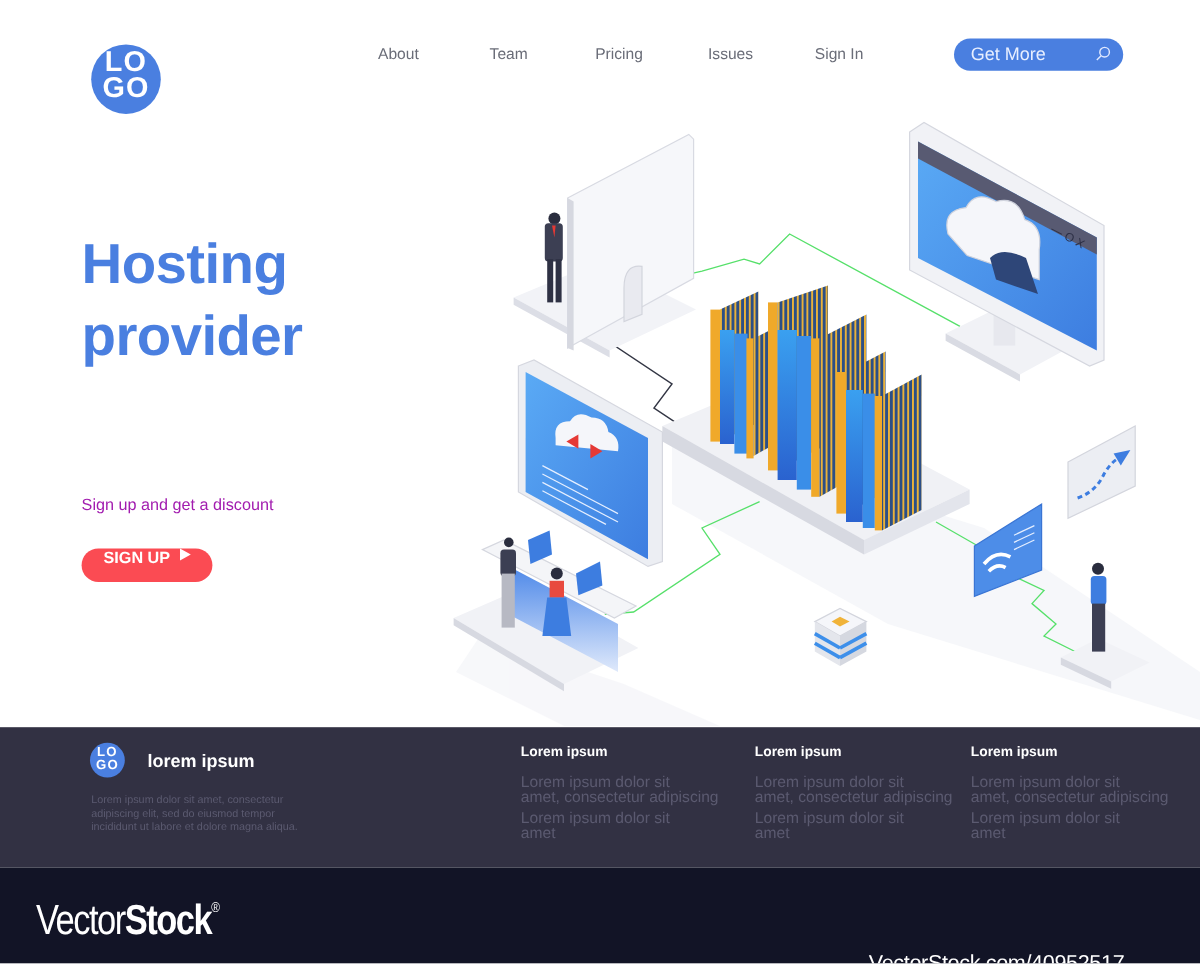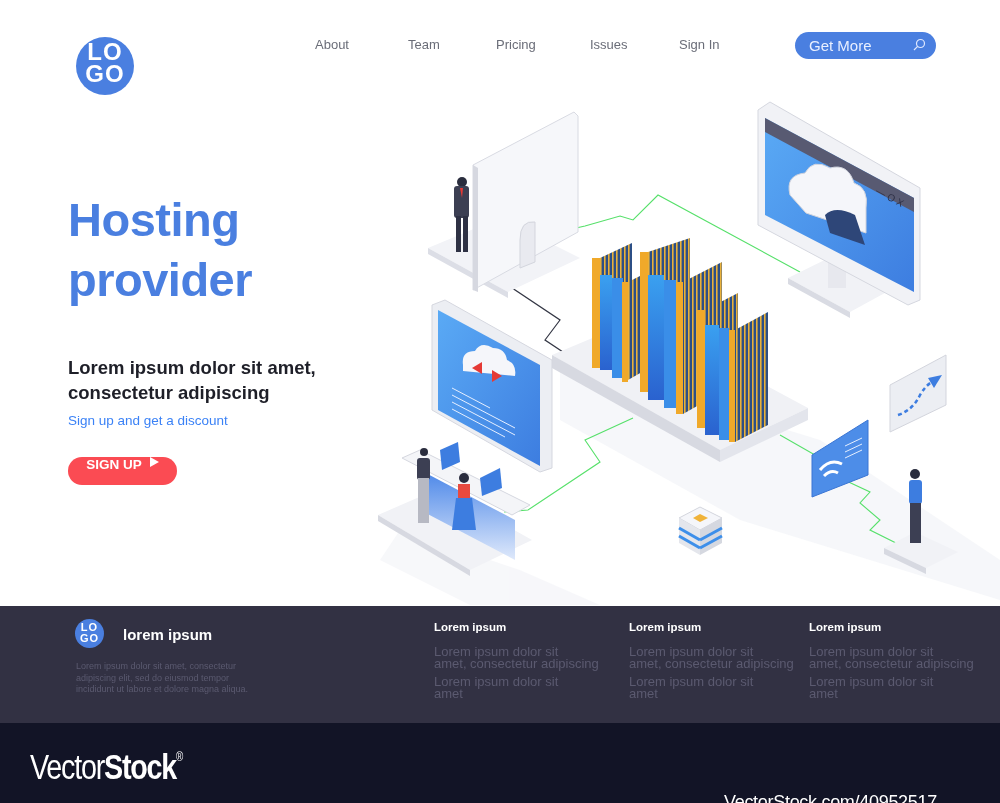--- a/index.html
+++ b/index.html
@@ -12,21 +12,21 @@
   .nav { position: absolute; top: 37px; left: 300px; width: 460px; height: 16px; }
   .nav a { position: absolute; top: 0; font-size: 13px; color: #6a6d78; text-decoration: none; font-family: "Liberation Sans", sans-serif; }
   .search { position: absolute; left: 795px; top: 32px; width: 141px; height: 27px; border-radius: 14px; background: #4a7fe0; }
   .search input { position: absolute; left: 14px; top: 6px; width: 90px; height: 15px; border: none; background: transparent; color: #fff; font-size: 15px; font-family: "Liberation Sans", sans-serif; outline: none; }
   .search input::placeholder { color: #e8efff; }
   .search .icon { position: absolute; right: 10px; top: 6px; width: 14px; height: 14px; }
 
   
   .hero-title { position: absolute; left: 68px; top: 190px; font-size: 47px; line-height: 60px; font-weight: bold; color: #4a7fe0; font-family: "Liberation Sans", sans-serif; letter-spacing: -0.5px; }
   .hero-sub { position: absolute; left: 68px; top: 355px; font-size: 18.5px; line-height: 25px; font-weight: bold; color: #1e1f28; font-family: "Liberation Sans", sans-serif; }
-  .hero-desc { position: absolute; left: 68px; top: 413px; font-size: 13.5px; color: #3b82f6; font-family: "Liberation Sans", sans-serif; }
+  .hero-desc { position: absolute; left: 68px; top: 413px; font-size: 13.5px; color: #a21caf; font-family: "Liberation Sans", sans-serif; }
   .signup { position: absolute; left: 68px; top: 457px; width: 109px; height: 28px; border-radius: 14px; background: #fb4b53; color: #fff; border: none; font-weight: bold; font-size: 13.5px; font-family: "Liberation Sans", sans-serif; display: flex; align-items: flex-start; justify-content: center; gap: 8px; cursor: pointer; }
   .signup .arrow { width: 0; height: 0; border-top: 5.5px solid transparent; border-bottom: 5.5px solid transparent; border-left: 9px solid #fff; }
 
   
   .illustration { position: absolute; left: 370px; top: 100px; width: 630px; height: 505px; }
 
   
   .footer { position: absolute; left: 0; top: 606px; width: 1000px; height: 117px; background: #323143; }
   .f-logo { position: absolute; left: 75px; top: 619px; width: 29px; height: 29px; border-radius: 50%; background: #4a7fe0; color: #fff; font-weight: bold; font-size: 11px; line-height: 11px; text-align: center; padding-top: 3px; font-family: "Liberation Sans", sans-serif; letter-spacing: 1px; }
   .f-brand { position: absolute; left: 123px; top: 626px; font-size: 15px; font-weight: bold; color: #fff; font-family: "Liberation Sans", sans-serif; }
@@ -66,24 +66,20 @@
       <circle cx="8.5" cy="5.5" r="4" fill="none" stroke="#dfe8ff" stroke-width="1.2"></circle>
       <line x1="5.6" y1="8.4" x2="2" y2="12" stroke="#dfe8ff" stroke-width="1.2"></line>
     </svg>
   </div>
 
   <h1 class="hero-title">
     <span style="display:block">Hosting</span>
     <span style="display:block">provider</span>
   </h1>
 
-  <h2 class="hero-sub">
-    <span style="display:block">Lorem ipsum dolor sit amet,</span>
-    <span style="display:block">consectetur adipiscing</span>
-  </h2>
 
   <p class="hero-desc">Sign up and get a discount</p>
 
   <button class="signup">
     <span>SIGN UP</span>
     <span class="arrow"></span>
   </button>
 
   <svg class="illustration" viewBox="370 100 630 505">
     <defs>

